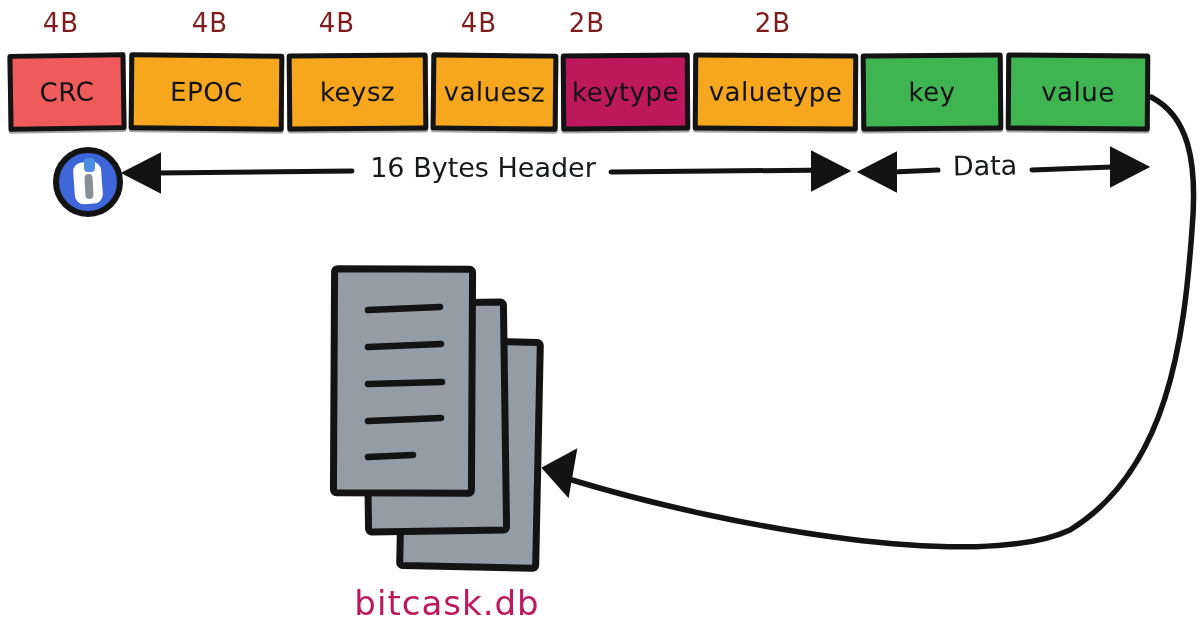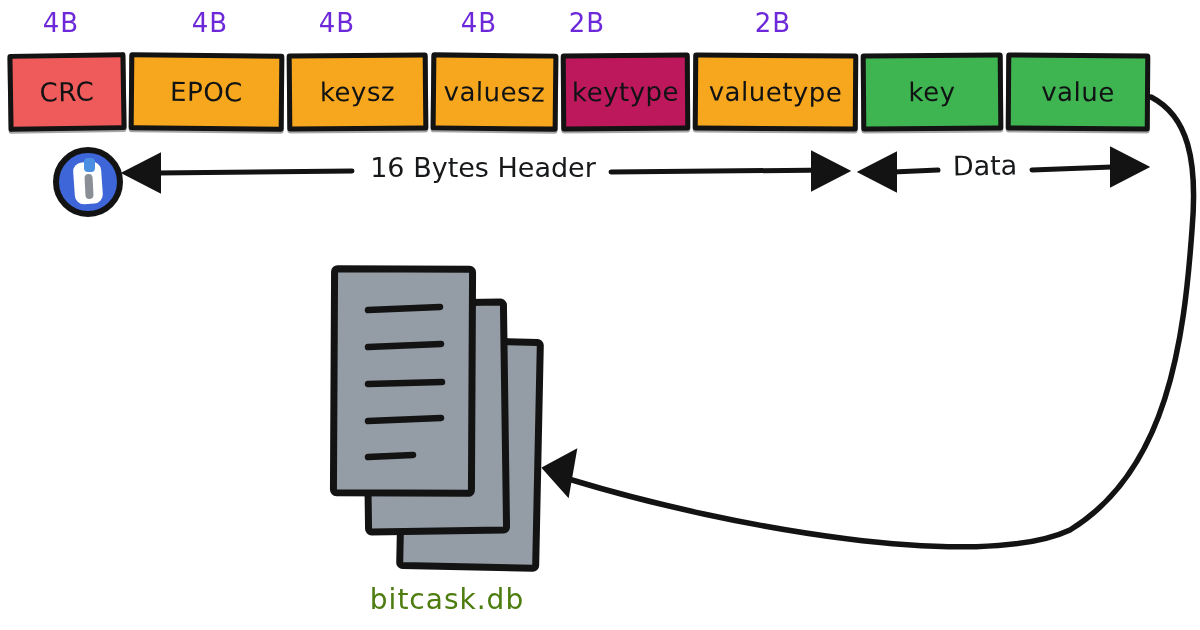--- a/index.html
+++ b/index.html
@@ -13,21 +13,21 @@
     color: #111;
   }
   
   .size-label {
     position: absolute;
     top: 8px;
     transform: translateX(-50%);
     font-size: 26px;
     font-weight: 400;
     letter-spacing: 1px;
-    color: #6d28d9;
+    color: #7f1d1d;
     white-space: nowrap;
   }
   .s0 { left: 61px; }
   .s1 { left: 210px; }
   .s2 { left: 337px; }
   .s3 { left: 479px; }
   .s4 { left: 587px; }
   .s5 { left: 773px; }
 
   
@@ -67,22 +67,22 @@
     white-space: nowrap;
   }
   .header-span-label { left: 483px; top: 152px; }
   .data-span-label   { left: 985px; top: 150px; transform: translateX(-50%) rotate(-1deg); }
 
   .file-label {
     position: absolute;
     left: 447px;
     top: 583px;
     transform: translateX(-50%);
-    font-size: 28px;
-    color: #4d7c0f;
+    font-size: 34px;
+    color: #be185d;
     letter-spacing: 1px;
     white-space: nowrap;
   }
 
   svg.artwork {
     position: absolute;
     left: 0; top: 0;
     width: 1200px; height: 630px;
     pointer-events: none;
   }

